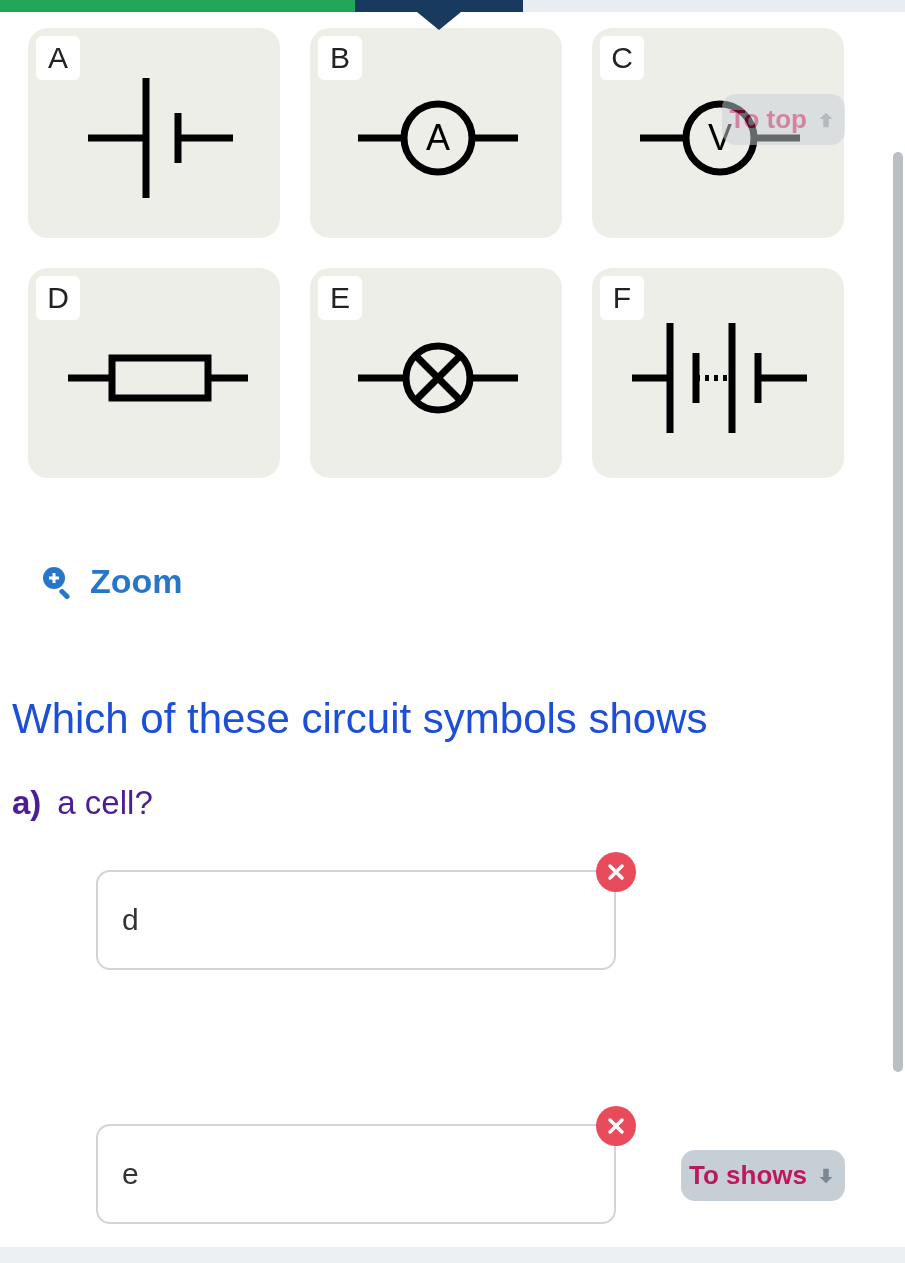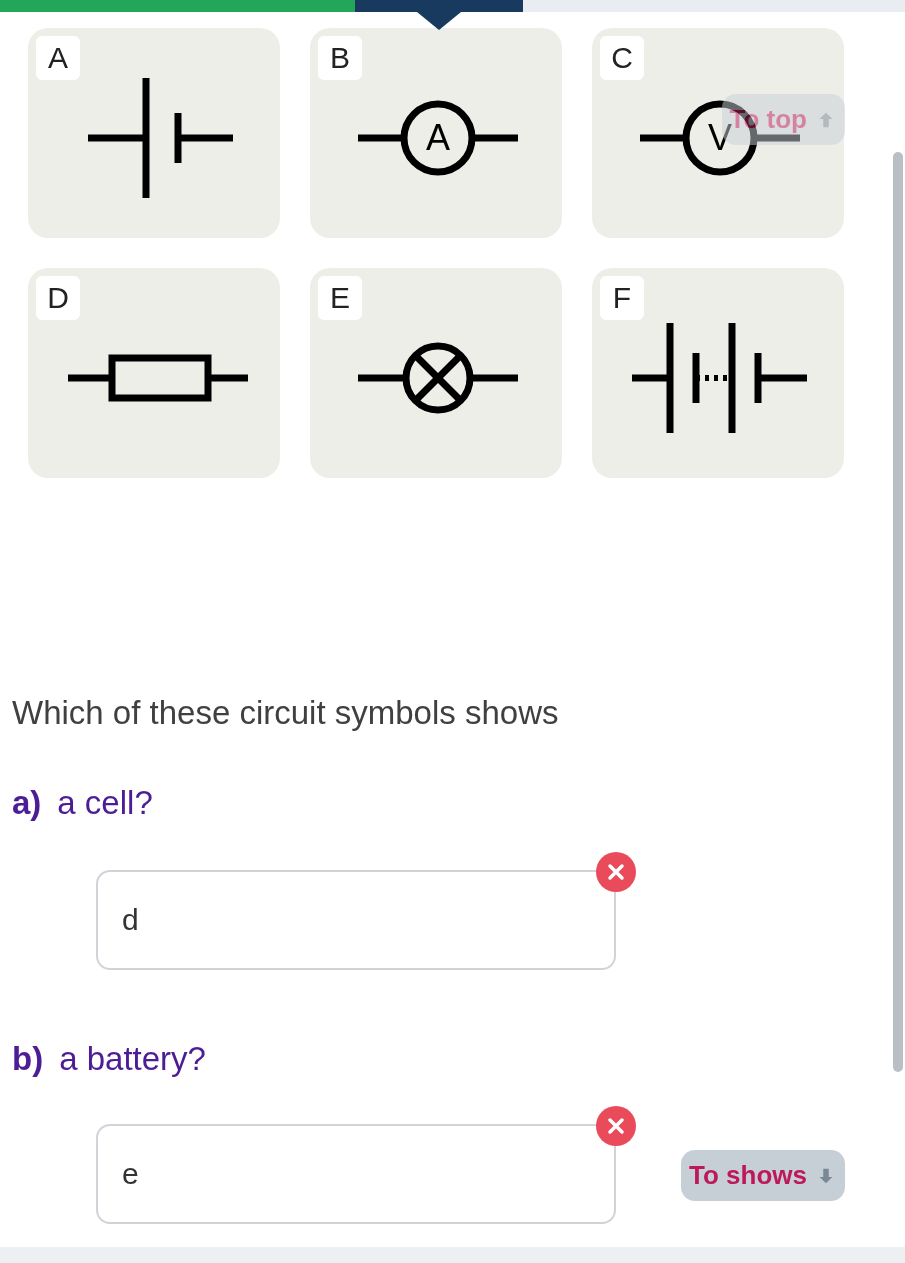--- a/index.html
+++ b/index.html
@@ -15,21 +15,21 @@
 
   .grid { position: absolute; left: 28px; top: 16px; width: 818px; display: grid; grid-template-columns: repeat(3, 252px); grid-template-rows: repeat(2, 210px); gap: 30px; }
   .tile { background: #eeeee8; border-radius: 20px; position: relative; }
   .tile-label { position: absolute; top: 8px; left: 8px; background: #ffffff; border-radius: 6px; width: 44px; height: 44px; display: flex; align-items: center; justify-content: center; font-size: 30px; font-weight: 500; color: #222; }
   .tile svg { position: absolute; }
 
   .zoom { position: absolute; left: 40px; top: 550px; display: flex; align-items: center; gap: 14px; color: #2677c9; font-size: 34px; font-weight: 700; }
   .zoom-icon { width: 36px; height: 36px; position: relative; }
   .zoom-icon svg { width: 36px; height: 36px; }
 
-  .question { position: absolute; left: 12px; top: 680px; font-size: 33px; color: #404040; line-height: 1.3; }
+  .question { position: absolute; left: 12px; top: 680px; font-size: 42px; color: #1d4ed8; line-height: 1.3; }
   .sub { position: absolute; left: 12px; font-size: 33px; color: #4c1d95; }
   .sub b { font-weight: 700; margin-right: 16px; }
   .sub-a { top: 772px; }
   .sub-b { top: 1028px; }
 
   .answer-wrap { position: absolute; left: 96px; width: 520px; height: 100px; }
   .answer-a { top: 858px; }
   .answer-b { top: 1112px; }
   .answer-input { width: 100%; height: 100%; border: 2px solid #d0d4d8; border-radius: 14px; background: #ffffff; font-size: 30px; color: #333; padding: 0 24px; outline: none; }
   .badge { position: absolute; right: -20px; top: -18px; width: 40px; height: 40px; border-radius: 50%; background: #e94b5b; display: flex; align-items: center; justify-content: center; }
@@ -135,39 +135,47 @@
 
   </div>
 
   <div class="float-btn btn-top">
     <span>To top</span>
     <svg viewBox="0 0 24 24">
         <path d="M12 4l-7 7h4v9h6v-9h4z" fill="#7a8894"></path>
       </svg>
   </div>
 
+  <div class="zoom">
+    <span class="zoom-icon">
+      <svg viewBox="0 0 36 36">
+        <circle cx="14" cy="14" r="11" fill="#2677c9"></circle>
+        <rect x="22" y="24" width="12" height="5" rx="2" transform="rotate(45 22 24)" fill="#2677c9"></rect>
+        <line x1="9" y1="14" x2="19" y2="14" stroke="#fff" stroke-width="3"></line>
+        <line x1="14" y1="9" x2="14" y2="19" stroke="#fff" stroke-width="3"></line>
+      </svg>
+    </span>
+    <span>Zoom</span>
+  </div>
 
   <div class="question">Which of these circuit symbols shows</div>
 
   <div class="sub sub-a">
     <b>a)</b><span>a cell?</span>
   </div>
 
   <div class="answer-wrap answer-a">
     <input class="answer-input" type="text" value="d" style="">
     <div class="badge">
       <svg viewBox="0 0 20 20">
           <path d="M4 4 L16 16 M16 4 L4 16" stroke="#fff" stroke-width="3.5" stroke-linecap="round"></path>
         </svg>
     </div>
   </div>
 
-  <div class="sub sub-b">
-    <b>b)</b><span>a battery?</span>
-  </div>
 
   <div class="answer-wrap answer-b">
     <input class="answer-input" type="text" value="e" style="">
     <div class="badge">
       <svg viewBox="0 0 20 20">
           <path d="M4 4 L16 16 M16 4 L4 16" stroke="#fff" stroke-width="3.5" stroke-linecap="round"></path>
         </svg>
     </div>
   </div>
 

